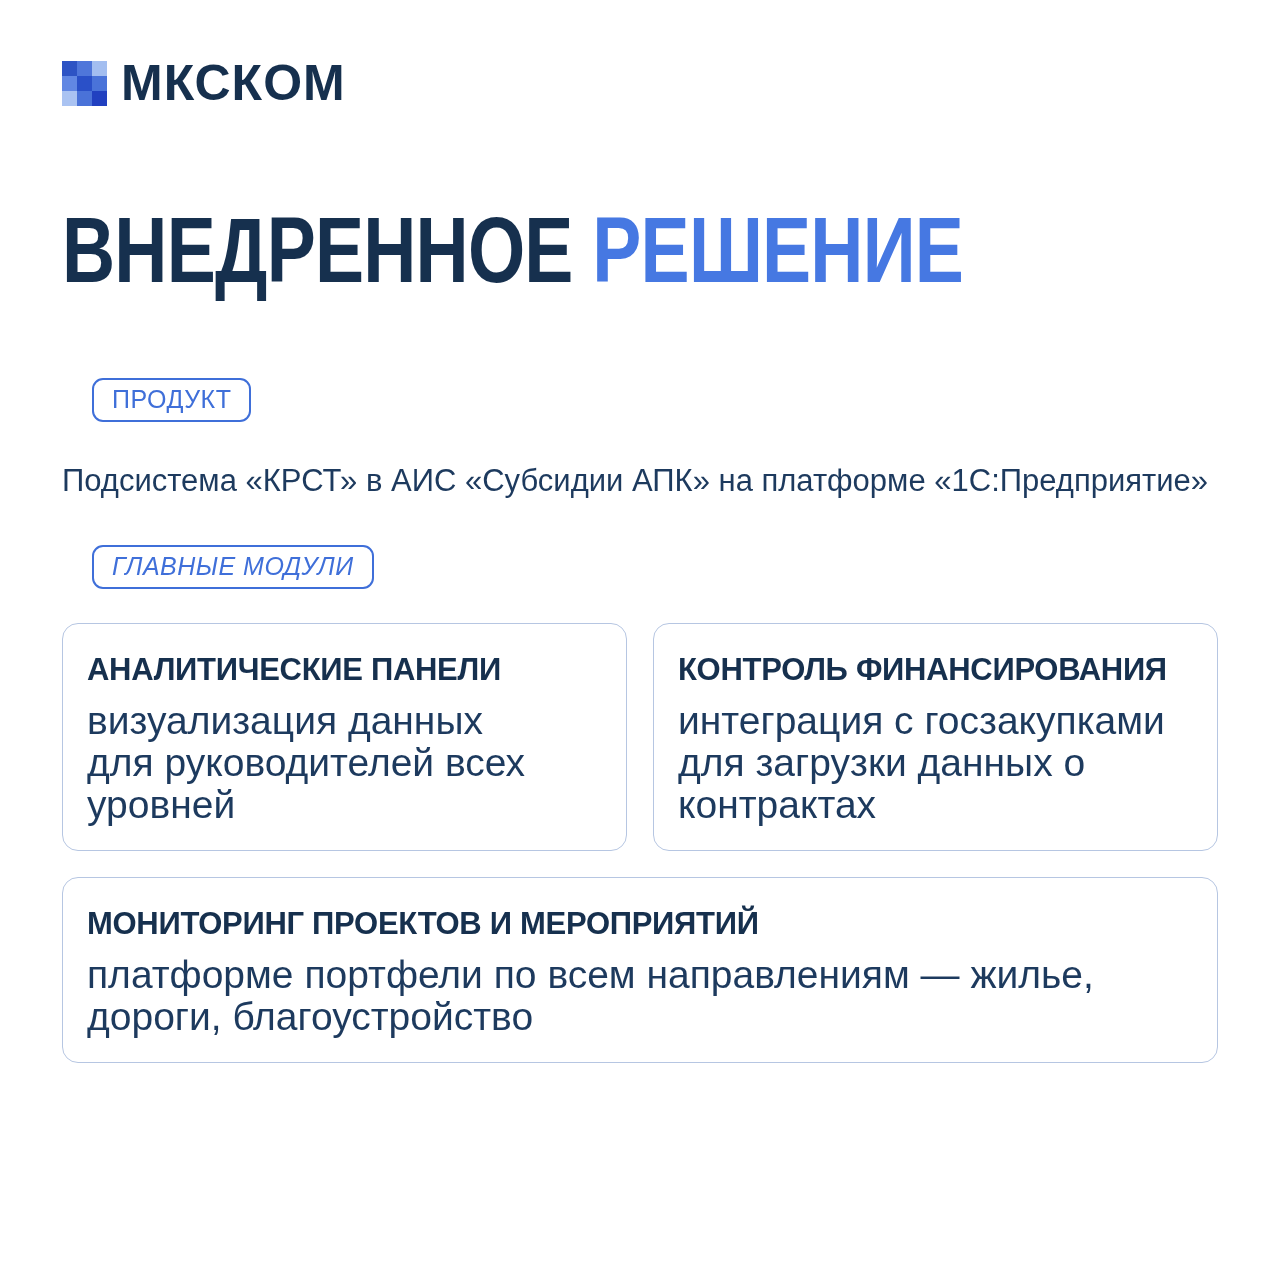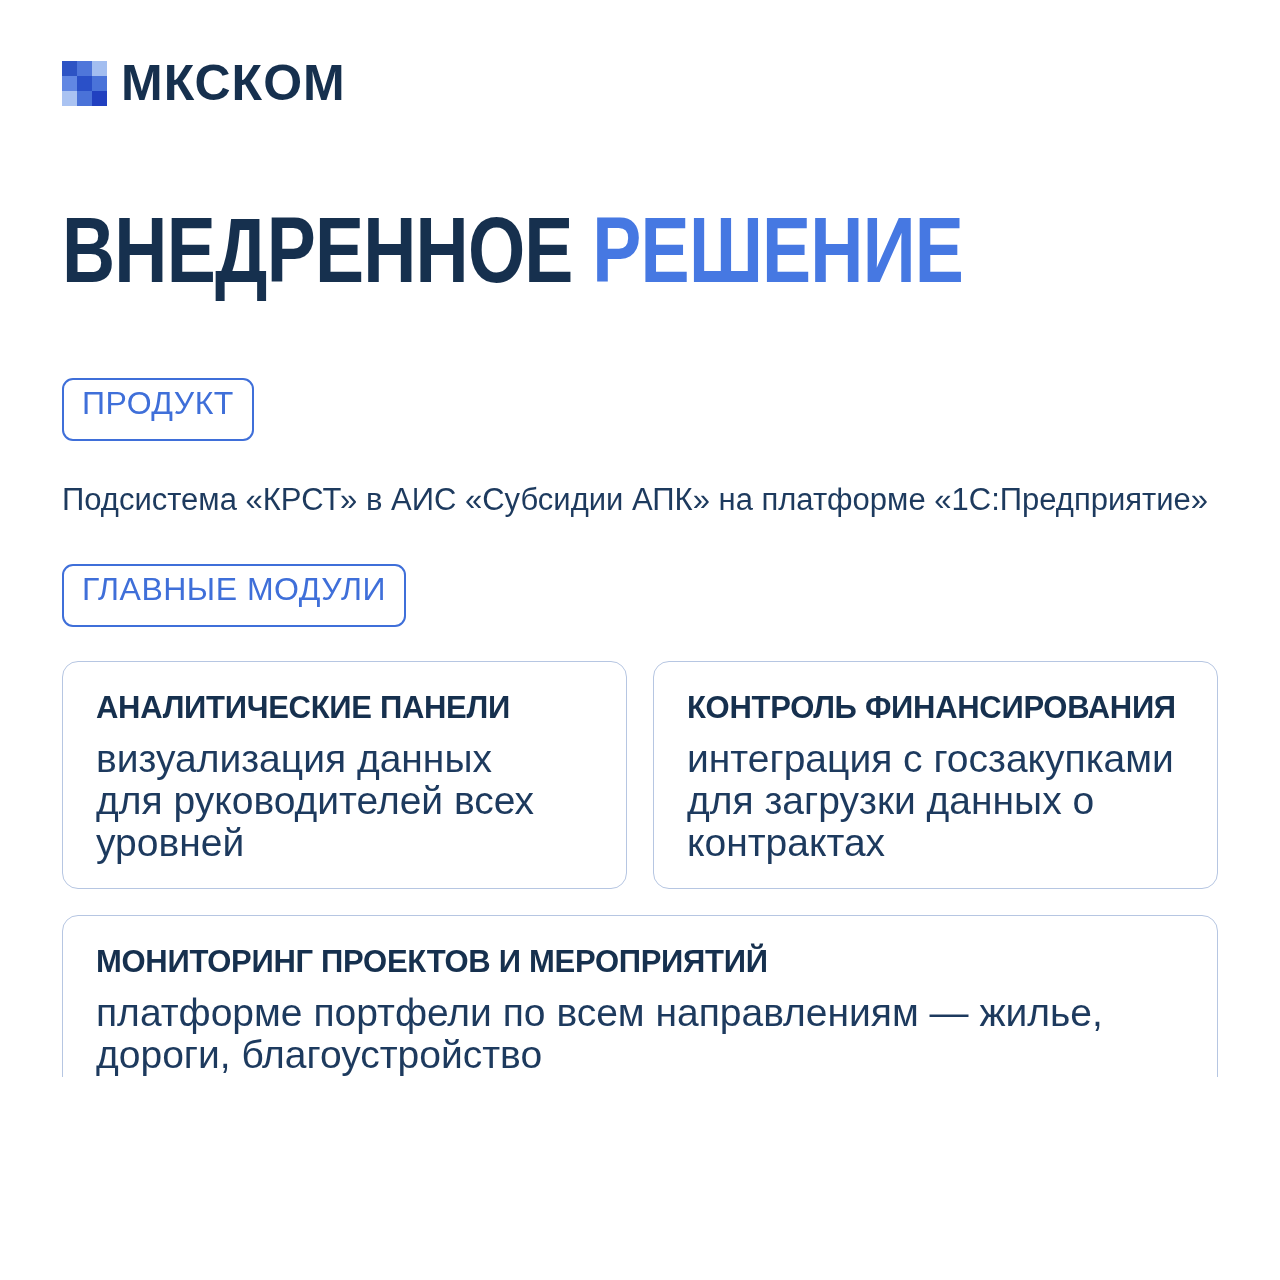--- a/index.html
+++ b/index.html
@@ -58,46 +58,47 @@
     letter-spacing:-1px;
   }
   h1.title .accent{color:var(--accent);}
   
   .badge{
     display:inline-block;
     margin-top:82px;
     border:2.5px solid var(--badge);
     border-radius:11px;
     color:var(--badge);
-    font-size:32px;
+    font-size:25px;
     font-weight:500;
     letter-spacing:0.5px;
-    padding:7px 18px 20px 18px;
+    padding:7px 18px 8px 18px;
     line-height:1;
+    margin-left:30px;
   }
-  .badge.second{margin-top:46px;}
+  .badge.second{margin-top:46px;font-style:italic;}
   
   .product-desc{
     margin-top:40px;
     font-size:31px;
     color:var(--body-text);
     line-height:1.2;
   }
   
   .cards{
     margin-top:34px;
     display:grid;
     grid-template-columns:1fr 1fr;
     gap:26px;
   }
   .card{
     background:var(--page-bg);
     border:1.5px solid var(--card-border);
     border-radius:16px;
-    padding:24px 33px;
+    padding:24px 24px;
   }
   .card.wide{grid-column:1 / -1;min-height:162px;}
   .card h3{
     font-size:31px;
     font-weight:bold;
     color:var(--navy);
     line-height:44px;
     margin-bottom:8px;
     letter-spacing:-0.3px;
   }

